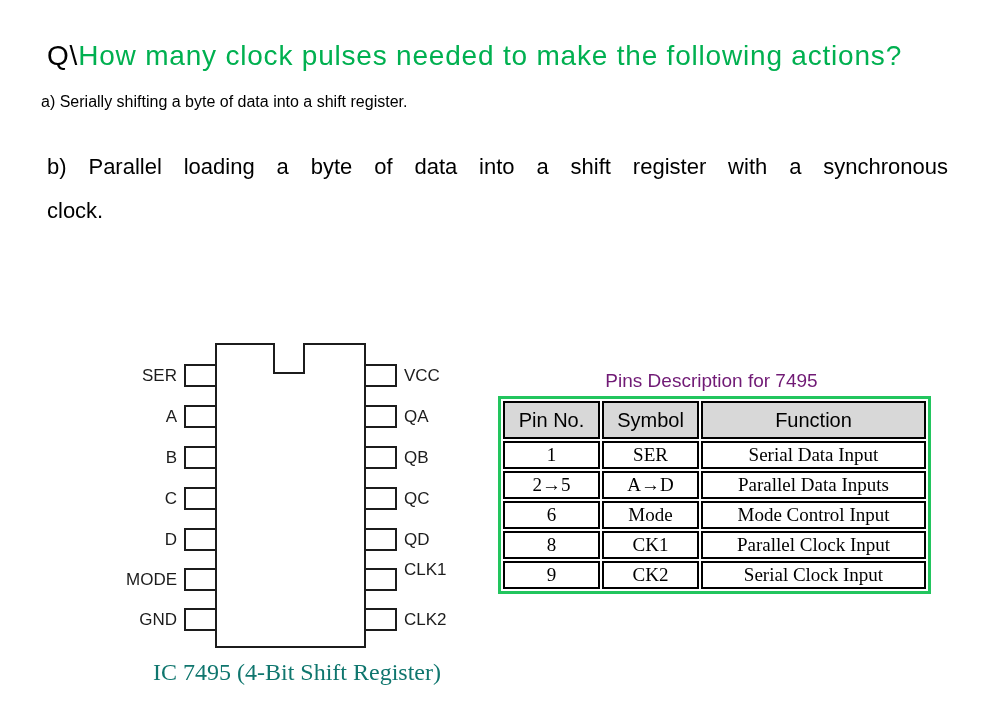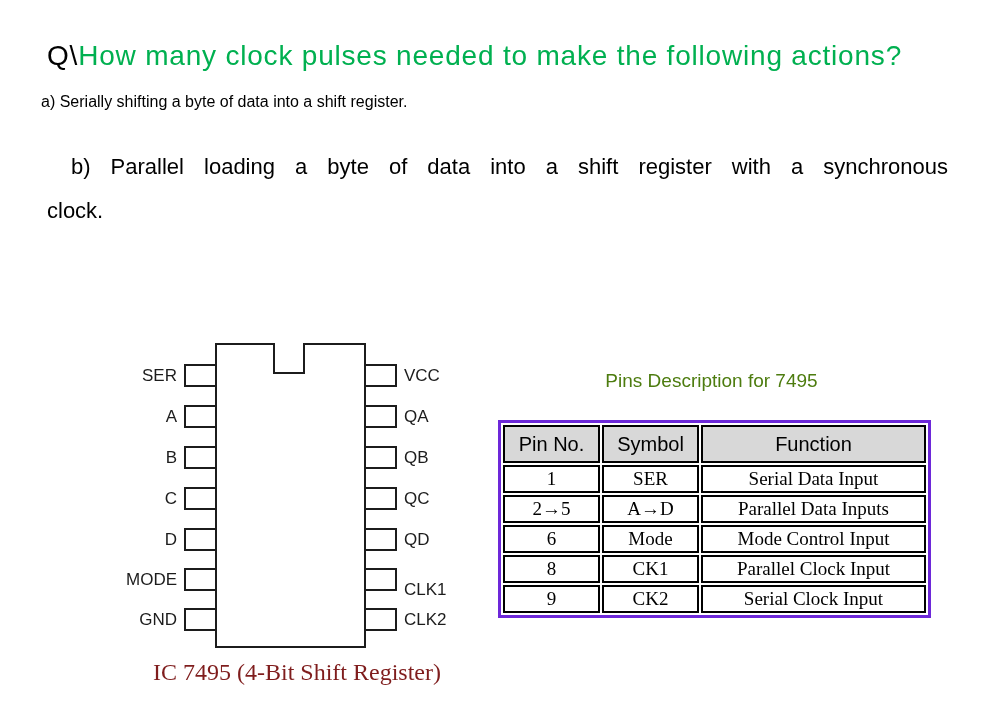--- a/index.html
+++ b/index.html
@@ -34,21 +34,20 @@
     position: absolute;
     left: 47px; top: 145px;
     width: 901px;
     font-size: 22px;
     line-height: 44px;
   }
   .item-b .line1 {
     display: block;
     text-align: justify;
     text-align-last: justify;
-    margin-left: 24px;
   }
   .item-b .line2 { display: block; }
 
   
   .ic-body {
     position: absolute;
     left: 215px; top: 343px;
     width: 151px; height: 305px;
     border: 2px solid #1c1c1c;
     box-sizing: border-box;
@@ -93,38 +92,38 @@
     color: #1c1c1c;
     z-index: 4;
   }
   .ic-caption {
     position: absolute;
     left: 130px; top: 659px;
     width: 334px;
     text-align: center;
     font-family: "Liberation Serif", serif;
     font-size: 24px;
-    color: #7f1d1d;
+    color: #0f766e;
   }
 
   
   .table-title {
     position: absolute;
     left: 498px; top: 370px;
     width: 427px;
     text-align: center;
     font-size: 19px;
-    color: #4d7c0f;
+    color: #701a75;
   }
   table.pins {
     position: absolute;
-    left: 498px; top: 420px;
+    left: 498px; top: 396px;
     border-collapse: separate;
     border-spacing: 2px;
-    border: 3px solid #6d28d9;
+    border: 3px solid #22c55e;
     background: #ffffff;
   }
   table.pins td {
     border: 2px solid #000000;
     text-align: center;
     vertical-align: middle;
     padding: 0 4px;
     font-family: "Liberation Serif", serif;
     font-size: 19px;
     box-sizing: content-box;
@@ -182,21 +181,21 @@
   <div class="pin-label left" style="top:489px">C</div>
   <div class="pin-label left" style="top:530px">D</div>
   <div class="pin-label left" style="top:570px">MODE</div>
   <div class="pin-label left" style="top:610px">GND</div>
 
   <div class="pin-label right" style="top:366px">VCC</div>
   <div class="pin-label right" style="top:407px">QA</div>
   <div class="pin-label right" style="top:448px">QB</div>
   <div class="pin-label right" style="top:489px">QC</div>
   <div class="pin-label right" style="top:530px">QD</div>
-  <div class="pin-label right" style="top:580px">CLK1</div>
+  <div class="pin-label right" style="top:560px">CLK1</div>
   <div class="pin-label right" style="top:610px">CLK2</div>
 
   <div class="ic-caption">IC 7495 (4-Bit Shift Register)</div>
 
   <div class="table-title">Pins Description for 7495</div>
 
   <table class="pins">
     <tbody>
         <tr class="hdr">
       <td class="c1">Pin No.</td>

